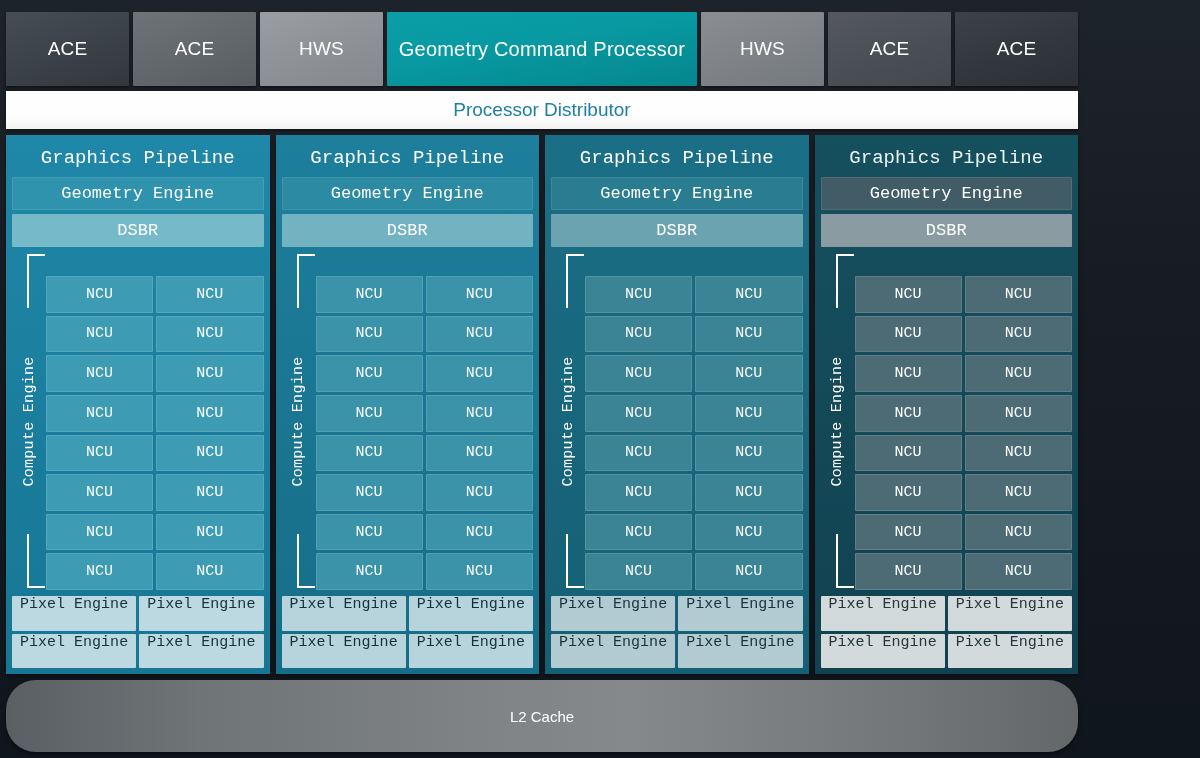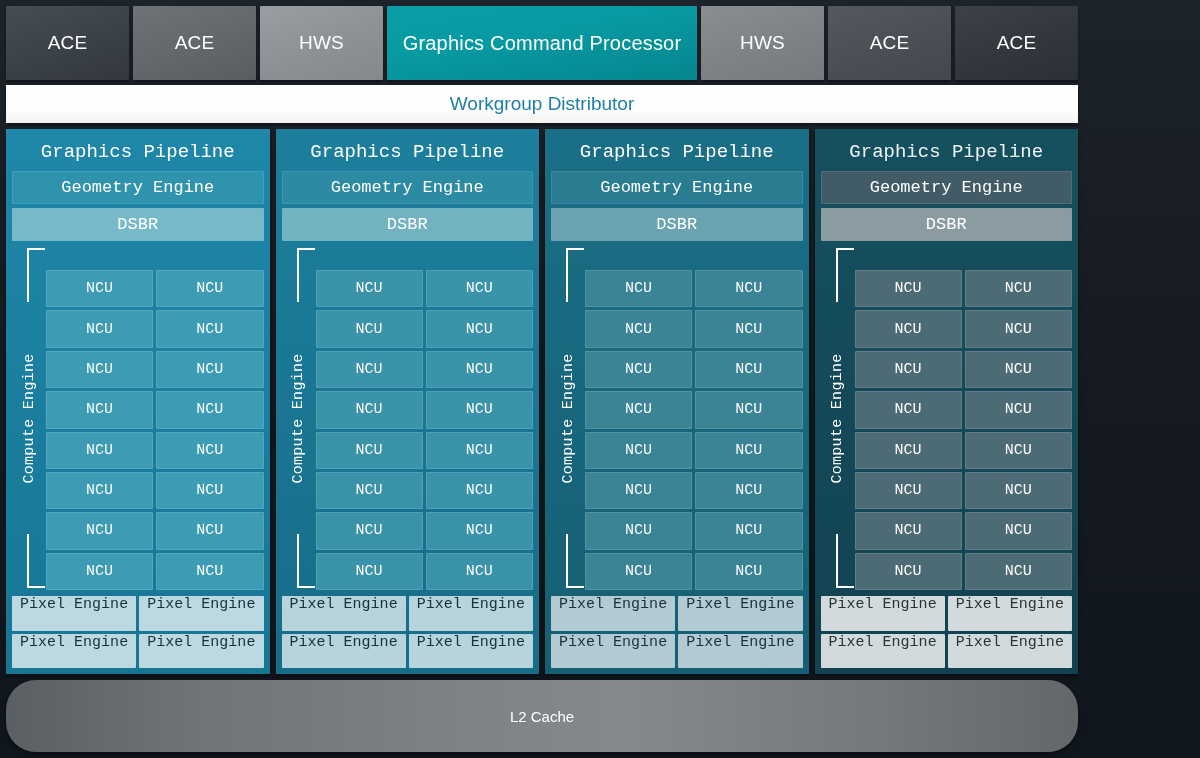--- a/index.html
+++ b/index.html
@@ -13,21 +13,21 @@
     overflow: hidden;
     font-family: "Liberation Sans", sans-serif;
     background: linear-gradient(180deg, #1d232a 0%, #161b21 45%, #10161d 100%);
   }
 
   #root {
     position: relative;
     width: 1084px;
     height: 758px;
     box-sizing: border-box;
-    padding: 6px 6px 6px 6px;
+    padding: 12px 6px 6px 6px;
     display: flex;
     flex-direction: column;
   }
 
   
   .header-row {
     display: flex;
     gap: 4px;
     height: 74px;
     flex: 0 0 auto;
@@ -230,35 +230,35 @@
     <div class="hdr-tab hdr-ace-dark w-ace">
       <span>ACE</span>
     </div>
     <div class="hdr-tab hdr-ace-mid w-ace">
       <span>ACE</span>
     </div>
     <div class="hdr-tab hdr-hws-light w-hws">
       <span>HWS</span>
     </div>
     <div class="hdr-tab hdr-gcp w-gcp">
-      <span>Graphics Command Processor</span>
+      <span>Geometry Command Processor</span>
     </div>
     <div class="hdr-tab hdr-hws-mid w-hws">
       <span>HWS</span>
     </div>
     <div class="hdr-tab hdr-ace-mid2 w-ace">
       <span>ACE</span>
     </div>
     <div class="hdr-tab hdr-ace-dark2 w-ace">
       <span>ACE</span>
     </div>
   </div>
 
   <div class="wgd">
-    <span>Workgroup Distributor</span>
+    <span>Processor Distributor</span>
   </div>
 
   <div class="engines-row">
 
     <div class="engine-col eng-0">
       <div class="eng-title">Graphics Pipeline</div>
       <div class="sub-bar geo-bar">
         <span>Geometry Engine</span>
       </div>
       <div class="sub-bar dsbr-bar">

